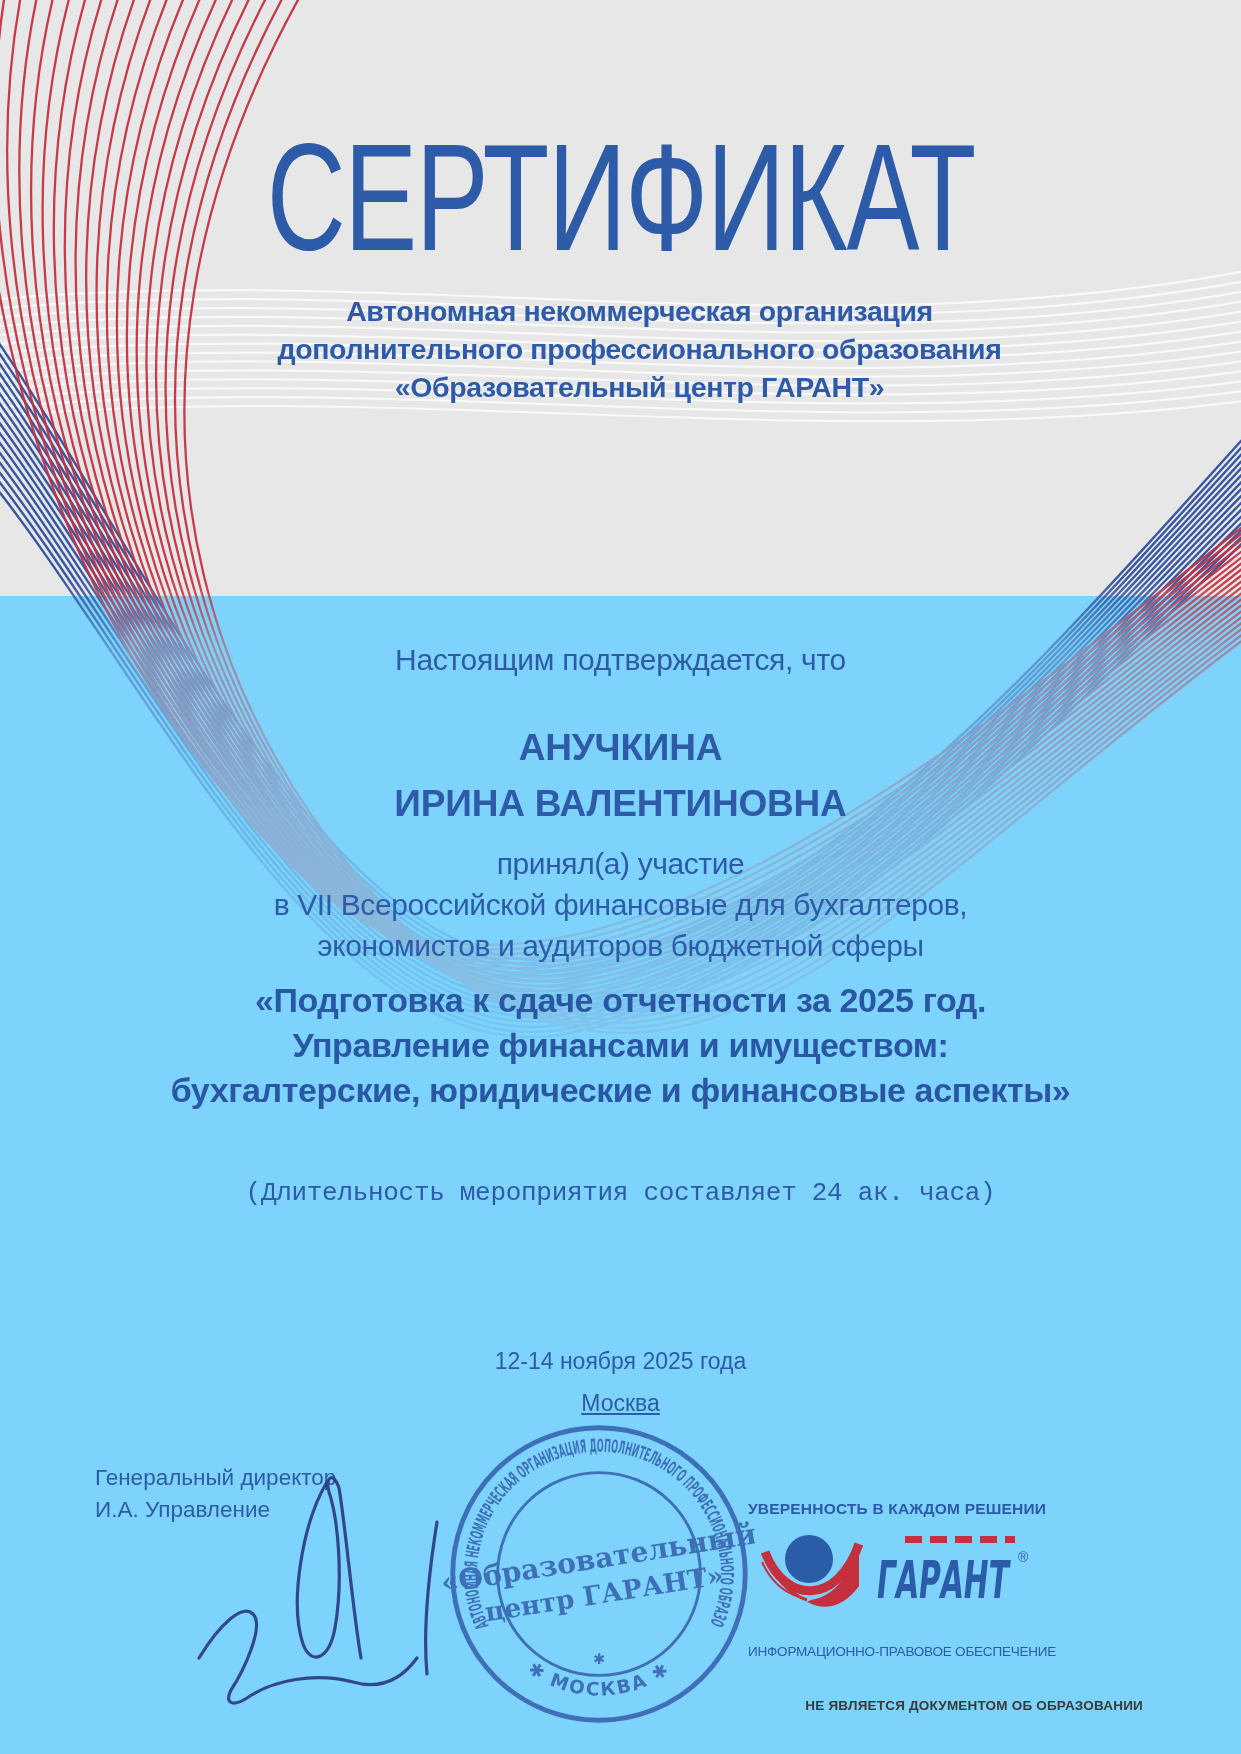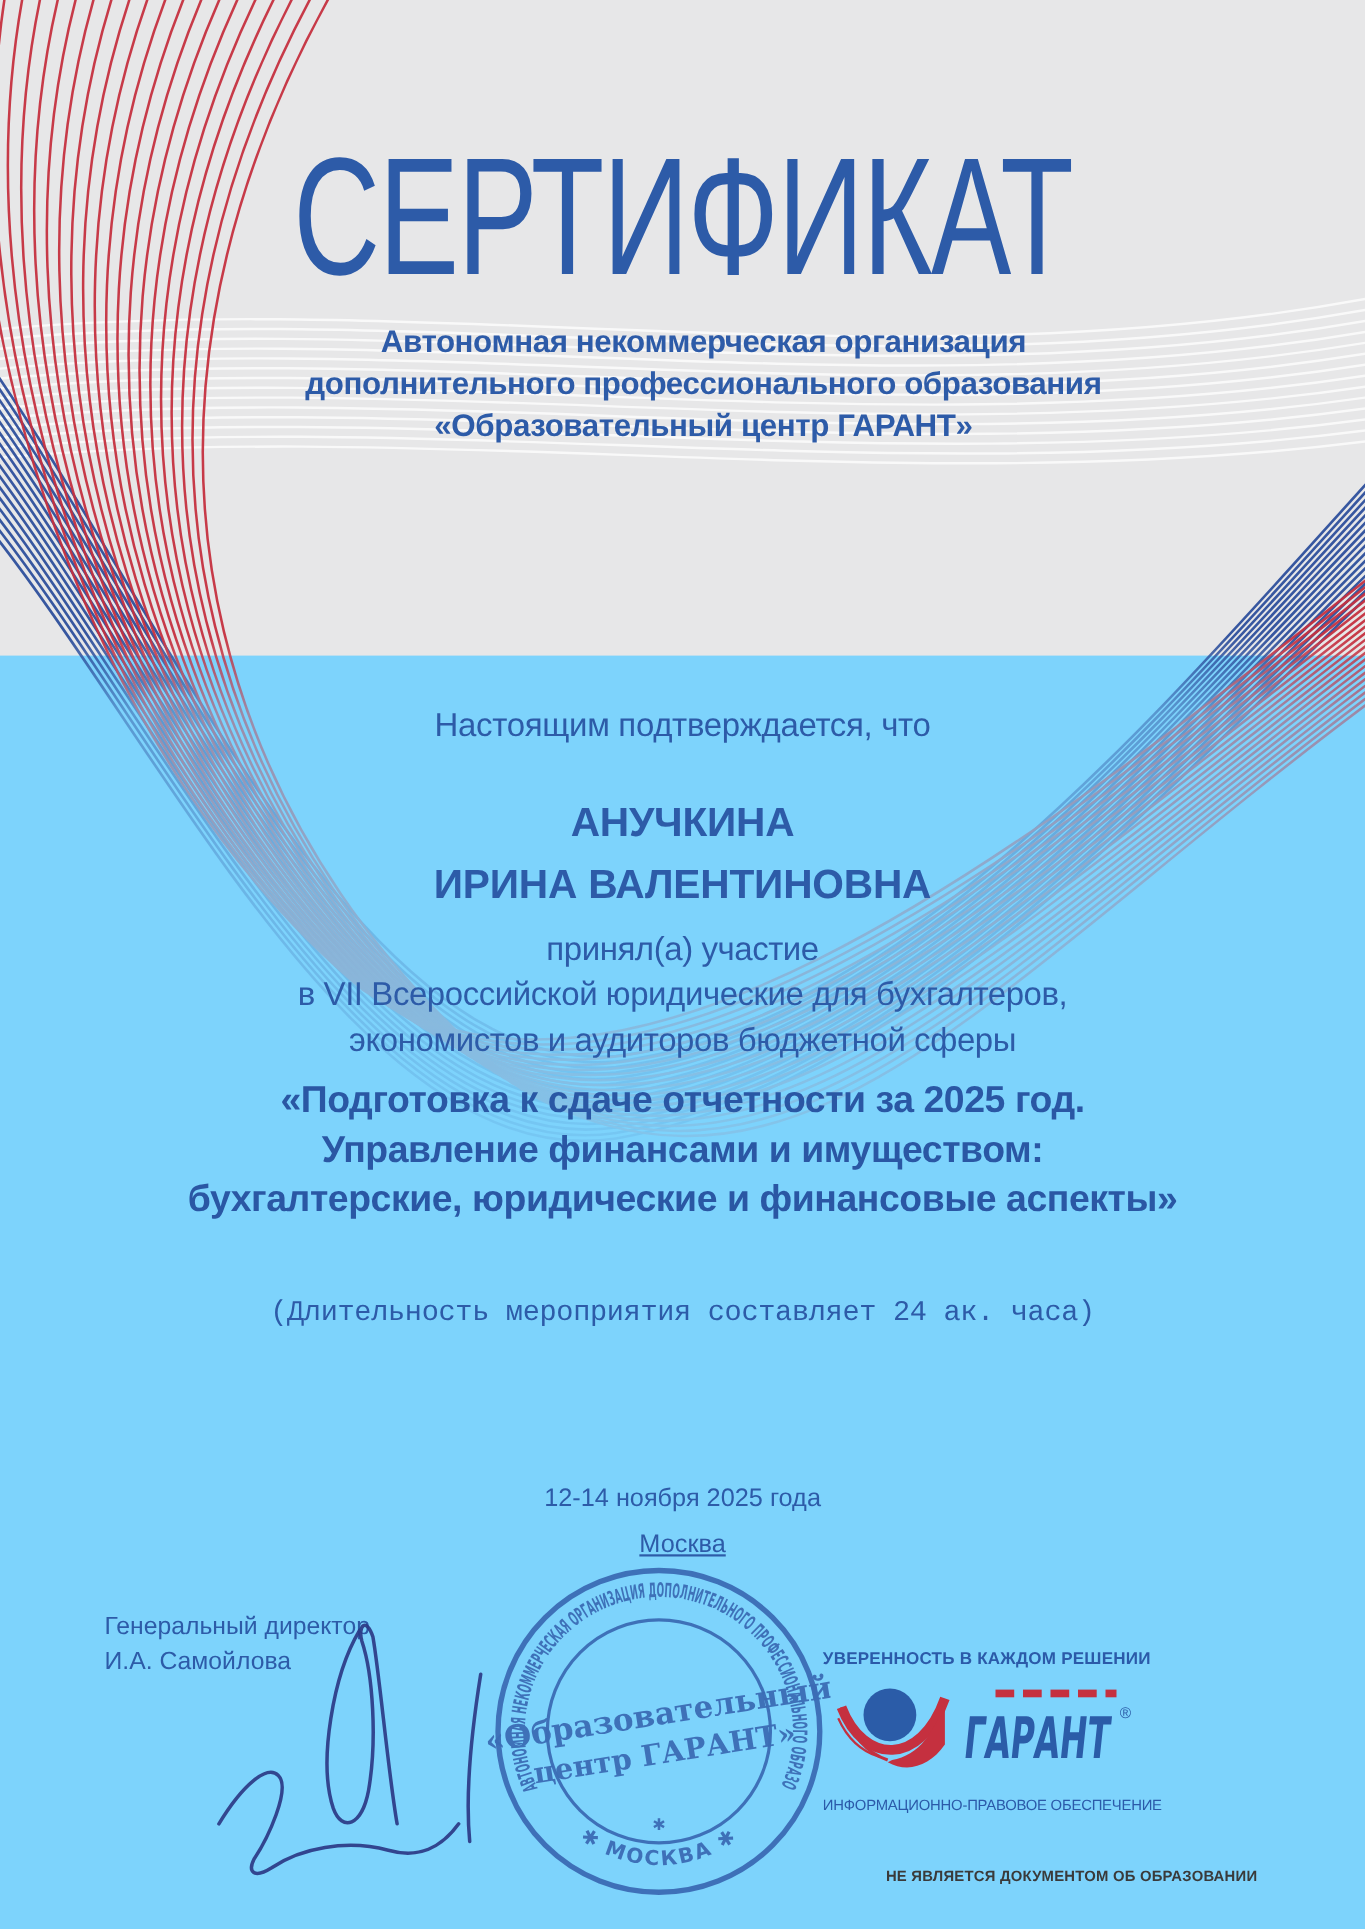--- a/index.html
+++ b/index.html
@@ -26,21 +26,21 @@
   .city-line{position:absolute;top:1390px;left:0;width:100%;font-size:23px;text-decoration:underline;}
 
   .director-block{position:absolute;top:1462px;left:95px;text-align:left;font-size:22.5px;line-height:32px;color:#2d5ba8;}
 
   .stamp{position:absolute;left:443px;top:1418px;width:312px;height:312px;}
   .signature{position:absolute;left:185px;top:1462px;width:300px;height:270px;}
 
   .garant{position:absolute;left:748px;top:1500px;width:292px;text-align:center;color:#2b5aa9;}
   .garant .tagline{font-size:15.5px;font-weight:bold;white-space:nowrap;letter-spacing:0.2px;}
   .garant .logo-row{margin-top:12px;display:flex;justify-content:center;align-items:flex-end;gap:8px;height:90px;}
-  .garant .subtitle{margin-top:13px;font-size:13.5px;white-space:nowrap;letter-spacing:-0.2px;}
+  .garant .subtitle{margin-top:24px;font-size:13.5px;white-space:nowrap;letter-spacing:-0.2px;}
 
   .disclaimer{position:absolute;top:1698px;right:98px;font-size:13.5px;font-weight:bold;color:#3a3a3a;letter-spacing:0.2px;}
 </style>
 </head>
 <body>
 
 <div class="page">
 
   <div class="gray-band"></div>
 
@@ -127,37 +127,37 @@
 
     <div class="confirm-line">Настоящим подтверждается, что</div>
 
     <div class="recipient">
       <div>АНУЧКИНА</div>
       <div>ИРИНА ВАЛЕНТИНОВНА</div>
     </div>
 
     <div class="participation">
       <div>принял(а) участие</div>
-      <div>в VII Всероссийской юридические для бухгалтеров,</div>
+      <div>в VII Всероссийской финансовые для бухгалтеров,</div>
       <div>экономистов и аудиторов бюджетной сферы</div>
     </div>
 
     <div class="event-title">
       <div>«Подготовка к сдаче отчетности за 2025 год.</div>
       <div>Управление финансами и имуществом:</div>
       <div>бухгалтерские, юридические и финансовые аспекты»</div>
     </div>
 
     <div class="duration-line">(Длительность мероприятия составляет 24 ак. часа)</div>
     <div class="date-line">12-14 ноября 2025 года</div>
     <div class="city-line">Москва</div>
 
     <div class="director-block">
       <div>Генеральный директор</div>
-      <div>И.А. Самойлова</div>
+      <div>И.А. Управление</div>
     </div>
 
     <svg class="stamp" viewBox="-160 -160 320 320" xmlns="http://www.w3.org/2000/svg">
       <defs>
         <path id="ringPath" d="M -113,53 A 125,125 0 1 1 113,53" fill="none"></path>
         <path id="arcBottom" d="M -88,88 A 124,124 0 0 0 88,88" fill="none"></path>
       </defs>
       <g fill="none" stroke="#3c6db6" opacity="0.96">
         <circle cx="0" cy="0" r="150" stroke-width="5"></circle>
         <circle cx="0" cy="0" r="104" stroke-width="3"></circle>

